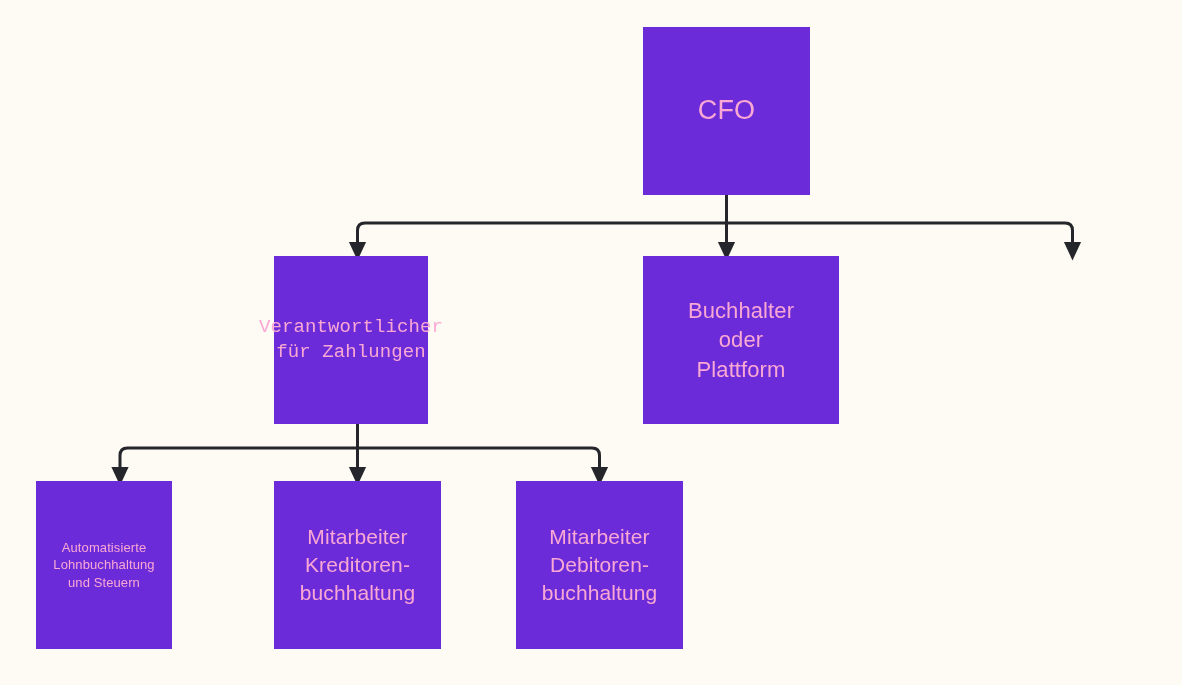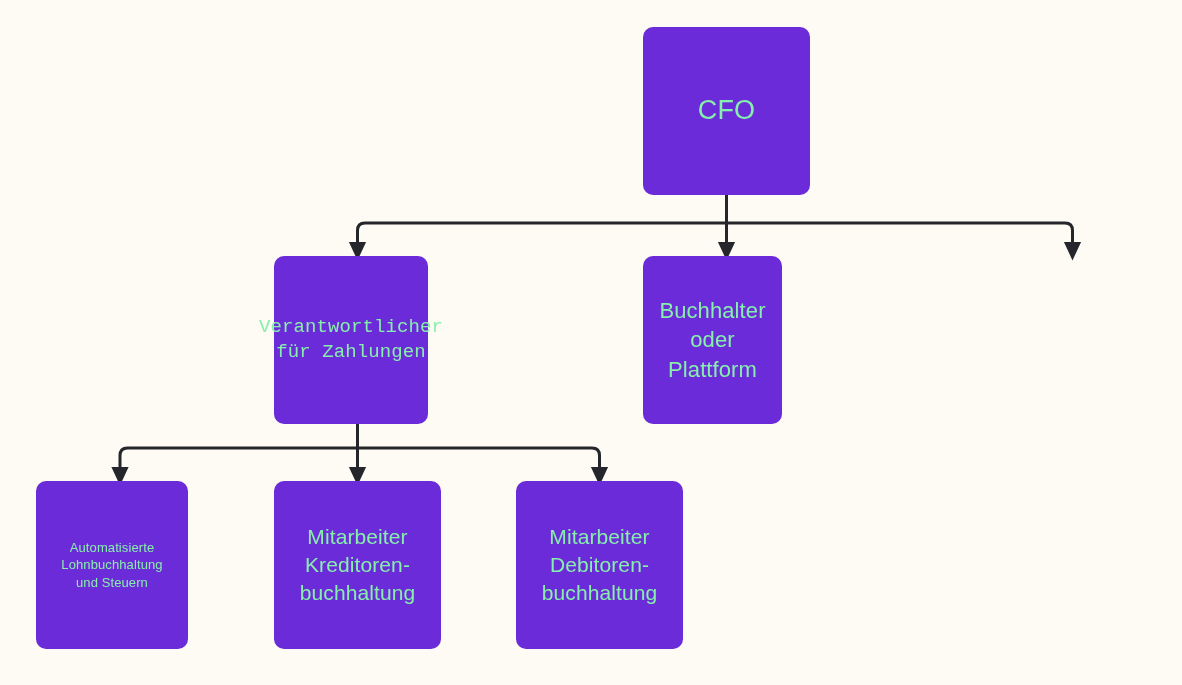--- a/index.html
+++ b/index.html
@@ -26,41 +26,41 @@
     left: 0;
     top: 0;
     width: 1182px;
     height: 685px;
     pointer-events: none;
   }
   .node {
     position: absolute;
     box-sizing: border-box;
     background: #6c2bd9;
-    border-radius: 10px;
-    color: #86efac;
+    border-radius: 0;
+    color: #f9a8d4;
     display: flex;
     align-items: center;
     justify-content: center;
     text-align: center;
     line-height: 1.32;
     letter-spacing: 0.1px;
     font-weight: 400;
     padding: 20px 6px;
     -webkit-font-smoothing: antialiased;
   }
   .node-label {
     display: block;
     white-space: pre-line;
   }
   .n-cfo        { left: 643px; top: 27px;  width: 167px; height: 168px; font-size: 27px; }
   .n-payments   { left: 274px; top: 256px; width: 154px; height: 168px; font-size: 19px; font-family: Liberation Mono, monospace; }
-  .n-accountant { left: 643px; top: 256px; width: 139px; height: 168px; font-size: 22px; }
+  .n-accountant { left: 643px; top: 256px; width: 196px; height: 168px; font-size: 22px; }
   .n-fpa        { left: 989px; top: 256px; width: 167px; height: 168px; font-size: 22px; }
-  .n-payroll    { left: 36px;  top: 481px; width: 152px; height: 168px; font-size: 13px; text-align: center; }
+  .n-payroll    { left: 36px;  top: 481px; width: 136px; height: 168px; font-size: 13px; text-align: center; }
   .n-ap         { left: 274px; top: 481px; width: 167px; height: 168px; font-size: 21px; }
   .n-ar         { left: 516px; top: 481px; width: 167px; height: 168px; font-size: 21px; }
 </style>
 </head>
 <body>
 
 <div id="org-chart">
 
   <svg class="connector-layer" width="1182" height="685" viewBox="0 0 1182 685" aria-hidden="true">
     <defs>

